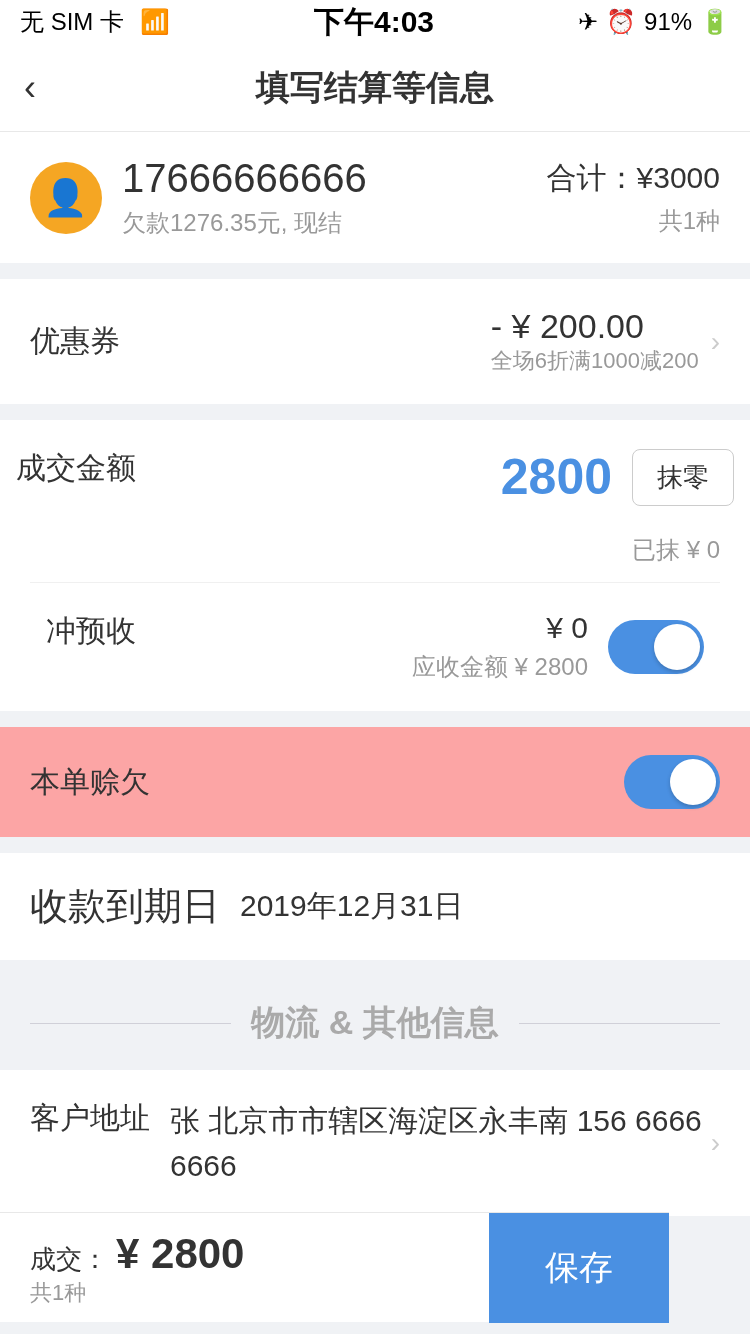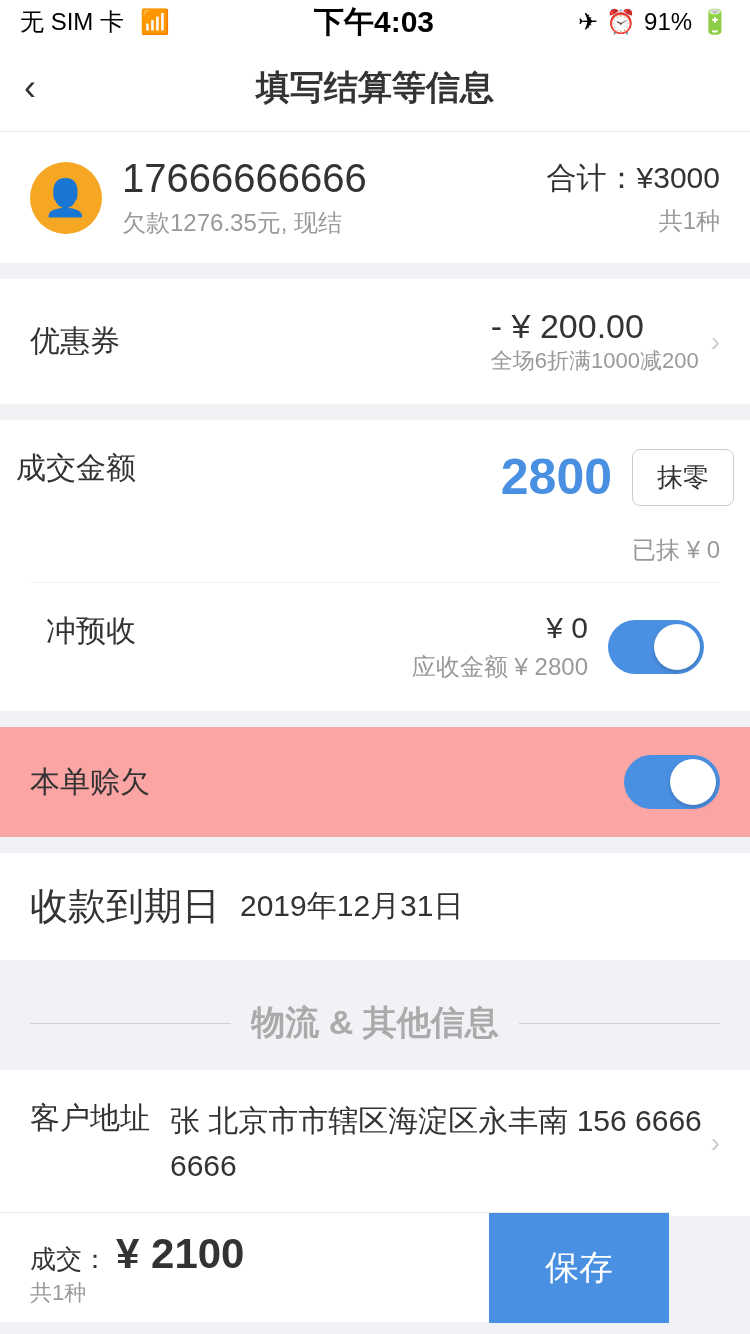--- a/index.html
+++ b/index.html
@@ -351,18 +351,18 @@
   </div>
 
   <div style="height: 200px; background: #f0f2f5;"></div>
 
 </div>
 
 <div class="bottom-bar">
   <div class="bottom-summary">
     <div style="display:flex;align-items:baseline;gap:8px;">
       <span class="label">成交：</span>
-      <span class="amount">¥ 2100</span>
+      <span class="amount">¥ 2800</span>
     </div>
     <div class="count">共1种</div>
   </div>
   <div class="bottom-btn btn-save">保存</div>
 </div>
 
 </body></html>

